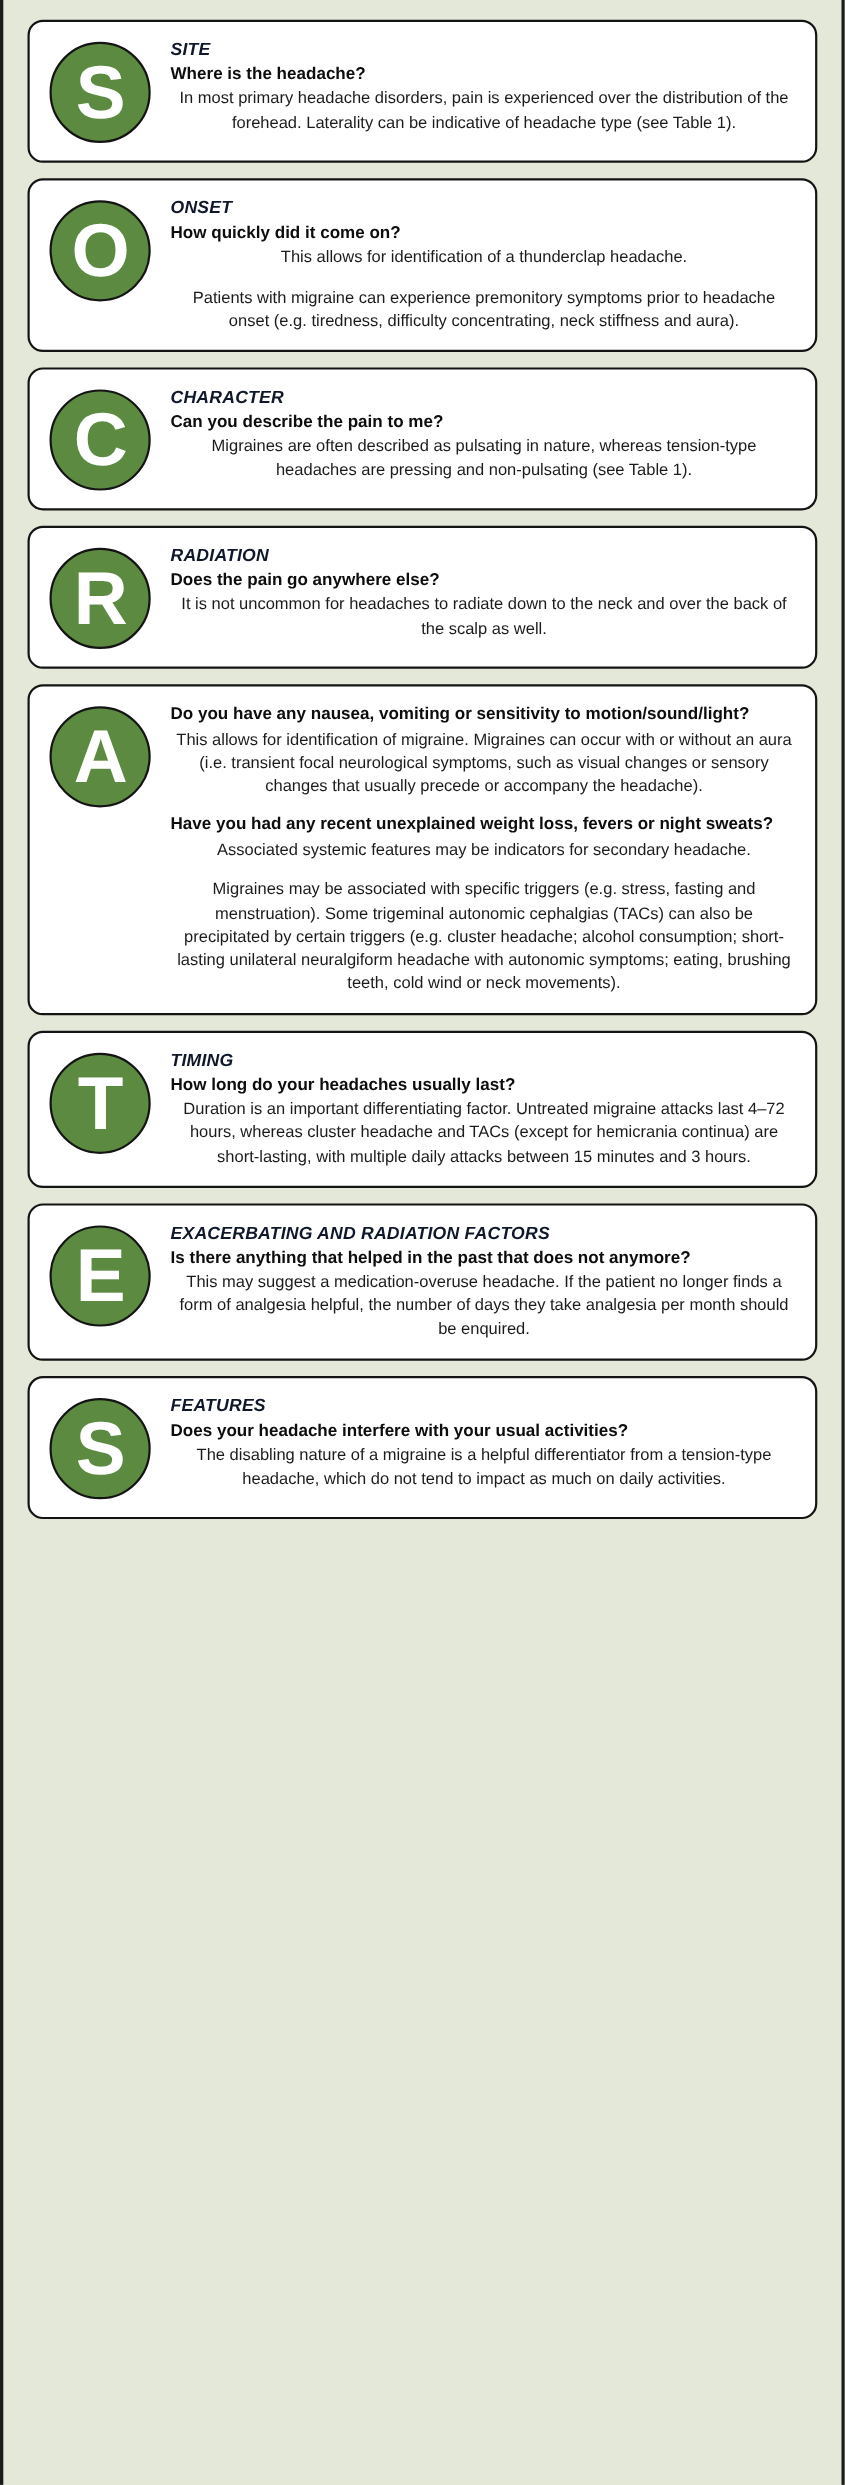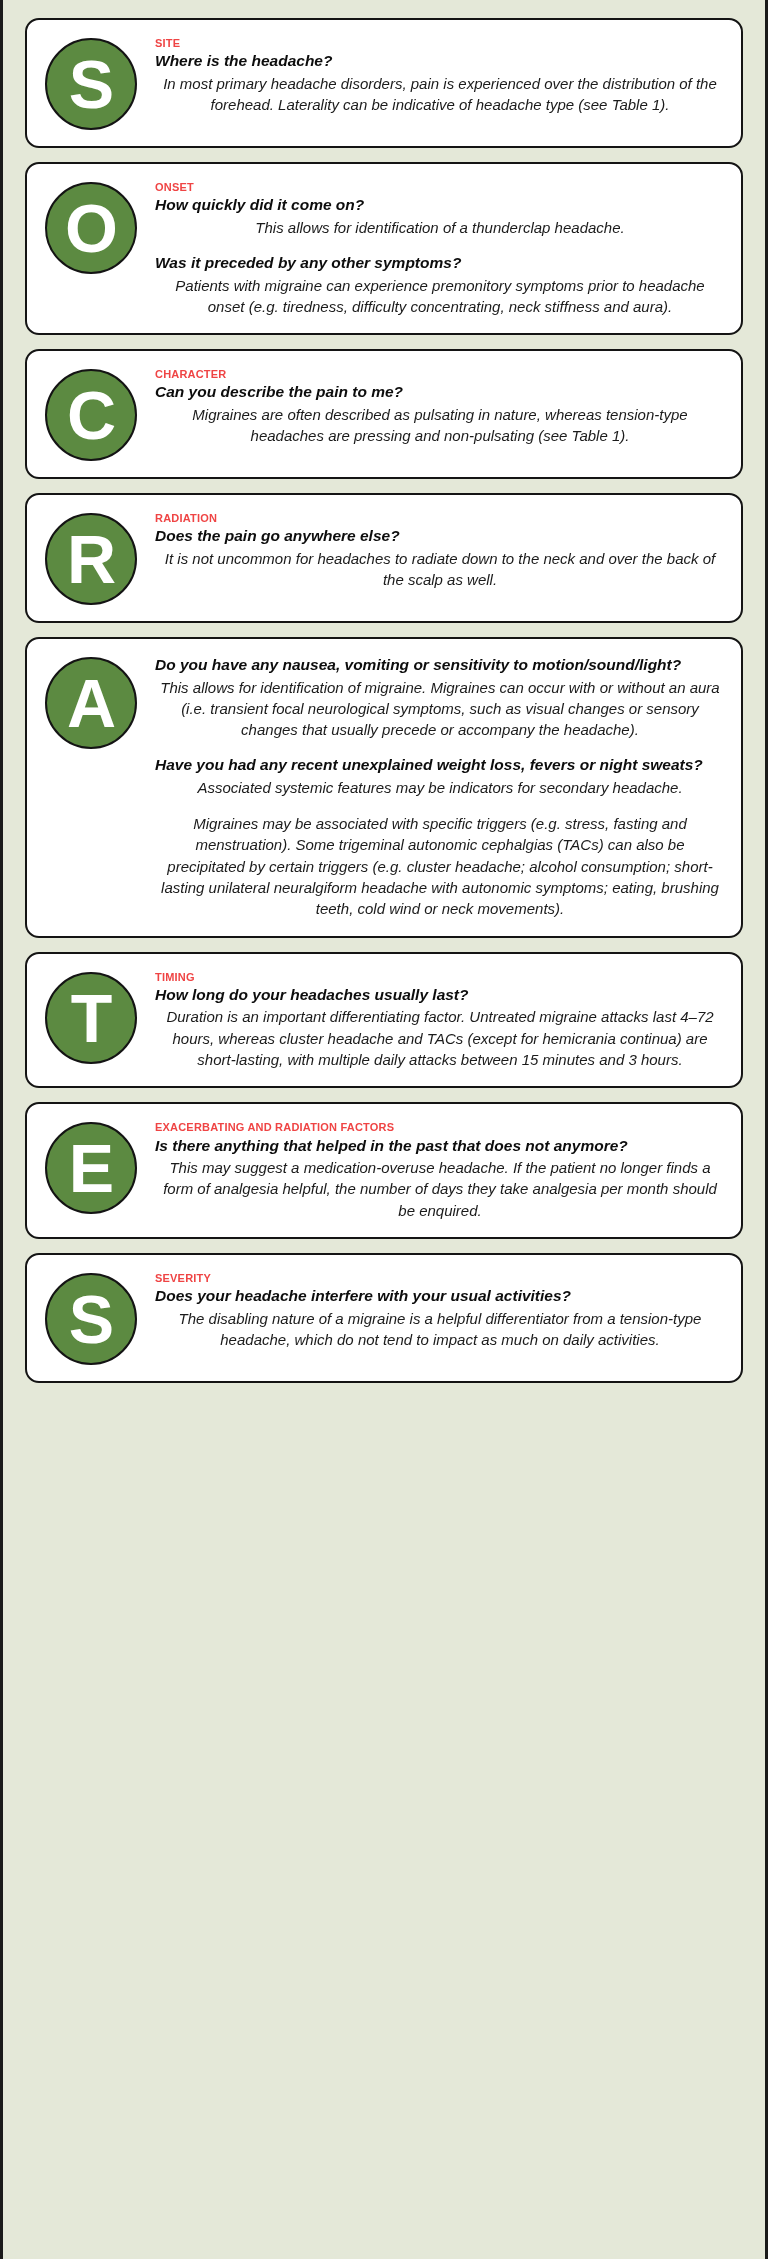--- a/index.html
+++ b/index.html
@@ -58,29 +58,30 @@
     text-align: center;
   }
 
   .body {
     flex: 1 1 auto;
     padding-top: 2px;
     min-width: 0;
   }
 
   .cat {
-    font-size: 11px;
+    font-size: 16px;
     font-weight: 700;
     letter-spacing: 0.2px;
-    color: #ef4444;
+    color: #0f172a;
     line-height: 1.3;
     margin-bottom: 1px;
-  }
-
-  .block { margin-top: 0; font-style: italic; }
+    font-style: italic;
+  }
+
+  .block { margin-top: 0; }
   .block + .block { margin-top: 15px; }
 
   .question {
     font-size: 15.5px;
     font-weight: 700;
     color: #0d0d0d;
     line-height: 1.32;
   }
 
   .answer {
@@ -112,21 +113,20 @@
       <div class="badge-wrap">
         <div class="badge">O</div>
       </div>
       <div class="body">
         <div class="cat">ONSET</div>
         <div class="block">
           <div class="question">How quickly did it come on?</div>
           <div class="answer">This allows for identification of a thunderclap headache.</div>
         </div>
         <div class="block">
-          <div class="question">Was it preceded by any other symptoms?</div>
           <div class="answer">Patients with migraine can experience premonitory symptoms prior to headache onset (e.g. tiredness, difficulty concentrating, neck stiffness and aura).</div>
         </div>
       </div>
     </div>
     <div class="card">
       <div class="badge-wrap">
         <div class="badge">C</div>
       </div>
       <div class="body">
         <div class="cat">CHARACTER</div>
@@ -188,20 +188,20 @@
           <div class="question">Is there anything that helped in the past that does not anymore?</div>
           <div class="answer">This may suggest a medication-overuse headache. If the patient no longer finds a form of analgesia helpful, the number of days they take analgesia per month should be enquired.</div>
         </div>
       </div>
     </div>
     <div class="card">
       <div class="badge-wrap">
         <div class="badge">S</div>
       </div>
       <div class="body">
-        <div class="cat">SEVERITY</div>
+        <div class="cat">FEATURES</div>
         <div class="block">
           <div class="question">Does your headache interfere with your usual activities?</div>
           <div class="answer">The disabling nature of a migraine is a helpful differentiator from a tension-type headache, which do not tend to impact as much on daily activities.</div>
         </div>
       </div>
     </div>
   </div>
 
 </body></html>

